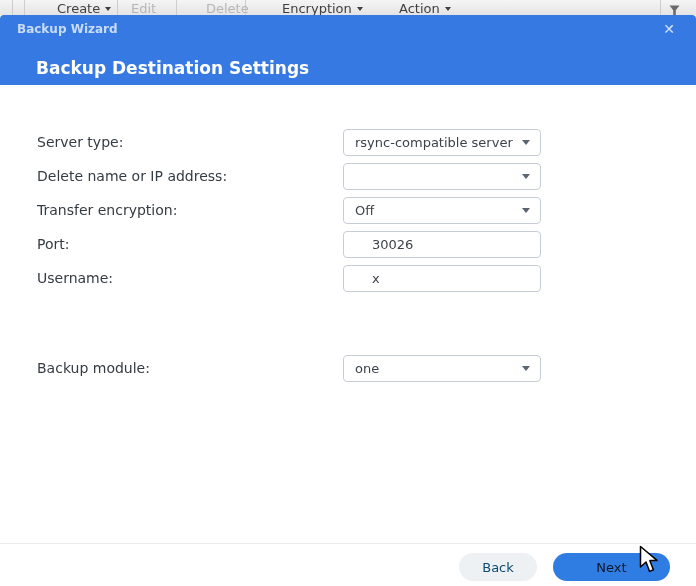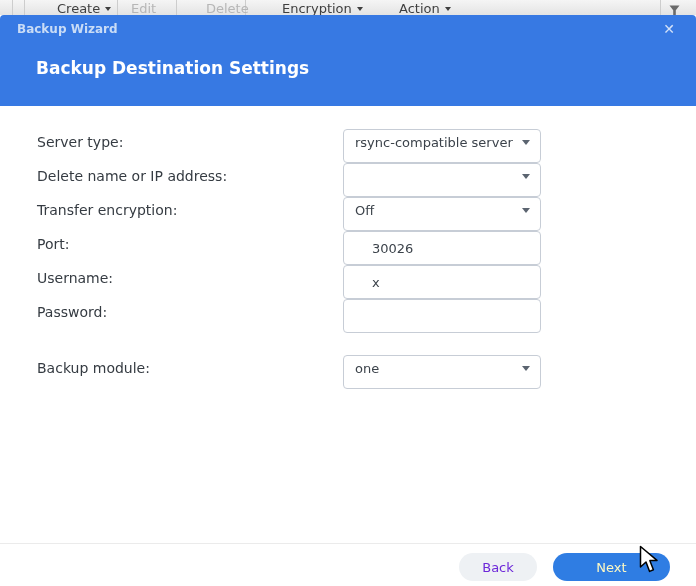--- a/index.html
+++ b/index.html
@@ -29,21 +29,21 @@
     position:absolute; top:0; width:1px; height:15px; background:#cdcdcd;
   }
   .funnel-icon { position:absolute; left:669px; top:2px; }
 
   
   .dialog {
     position:absolute; left:0; top:15px; width:696px; height:571px;
     background:#fff; border-radius:4px 4px 0 0; overflow:hidden;
   }
   .dialog-header {
-    position:absolute; left:0; top:0; width:696px; height:91px;
+    position:absolute; left:0; top:0; width:696px; height:70px;
     background:#3779e3;
   }
   .dialog-title {
     position:absolute; left:17px; top:7px;
     font-size:12px; font-weight:bold; color:#c9dcf6;
   }
   .close-btn {
     position:absolute; right:17px; top:4px; width:20px; height:20px;
     color:#d4e2f8; font-size:14px; font-weight:bold; text-align:center;
     line-height:20px; cursor:pointer;
@@ -53,21 +53,21 @@
     font-size:17px; font-weight:bold; color:#ffffff;
   }
 
   
   .form-row { position:absolute; left:0; width:696px; height:27px; }
   .form-label {
     position:absolute; left:37px; top:0; line-height:27px;
     font-size:14px; color:#353b42;
   }
   .control {
-    position:absolute; left:343px; top:0; width:198px; height:34px;
+    position:absolute; left:343px; top:0; width:198px; height:27px;
     border:1px solid #c7cdd6; border-radius:4px; background:#fff;
   }
   .dd-value {
     position:absolute; left:11px; top:0; right:26px; line-height:25px;
     font-size:13px; color:#3c434b; white-space:nowrap; overflow:hidden;
   }
   .dd-caret {
     position:absolute; right:10px; top:10px; width:0; height:0;
     border:4px solid transparent; border-top:5px solid #5b6470; border-bottom:none;
   }
@@ -78,22 +78,22 @@
 
   
   .footer-divider {
     position:absolute; left:0; top:528px; width:696px; height:1px; background:#ebebeb;
   }
   .btn {
     position:absolute; top:538px; height:28px; border:none; border-radius:14px;
     font-size:13px; font-family:"DejaVu Sans","Liberation Sans",sans-serif;
     cursor:pointer;
   }
-  .btn-back { left:459px; width:78px; background:#eef1f4; color:#6d28d9; }
-  .btn-next { left:553px; width:117px; background:#2f7de3; color:#fef9c3; }
+  .btn-back { left:459px; width:78px; background:#eef1f4; color:#0c4a6e; }
+  .btn-next { left:553px; width:117px; background:#2f7de3; color:#0f172a; }
 
   .cursor { position:absolute; left:639px; top:530px; pointer-events:none; }
 </style>
 </head>
 <body>
 
 <div class="toolbar">
   <div class="tb-sep" style="left:12px"></div>
   <div class="tb-sep" style="left:24px"></div>
   <div class="tb-sep" style="left:117px"></div>
@@ -158,24 +158,20 @@
   <div class="form-row" style="top:216px">
     <span class="form-label">Port:</span>
     <input class="control" type="text" value="30026" style="">
   </div>
 
   <div class="form-row" style="top:250px">
     <span class="form-label">Username:</span>
     <input class="control" type="text" value="x" style="">
   </div>
 
-  <div class="form-row" style="top:284px">
-    <span class="form-label">Password:</span>
-    <input class="control" type="password" value="" style="">
-  </div>
 
   <div class="form-row" style="top:340px">
     <span class="form-label">Backup module:</span>
     <div class="control">
       <span class="dd-value">one</span>
       <i class="dd-caret"></i>
     </div>
   </div>
 
   <div class="footer-divider"></div>

